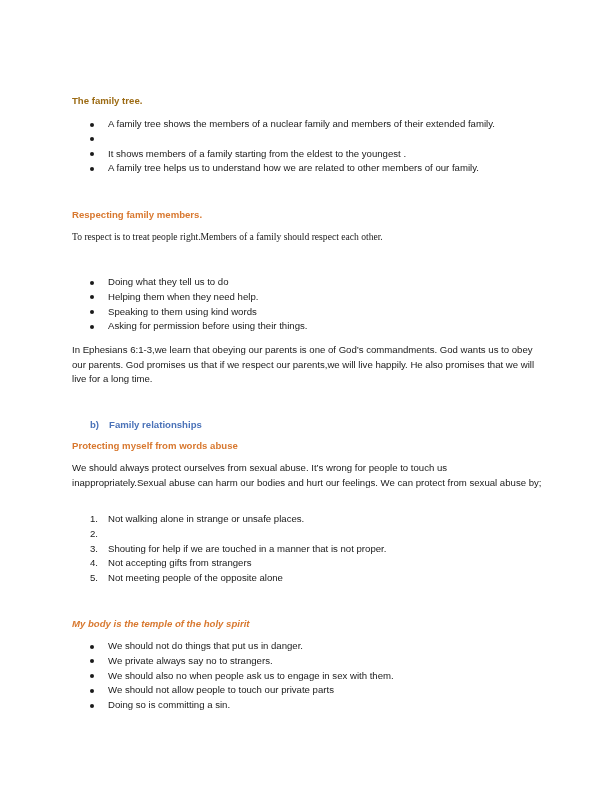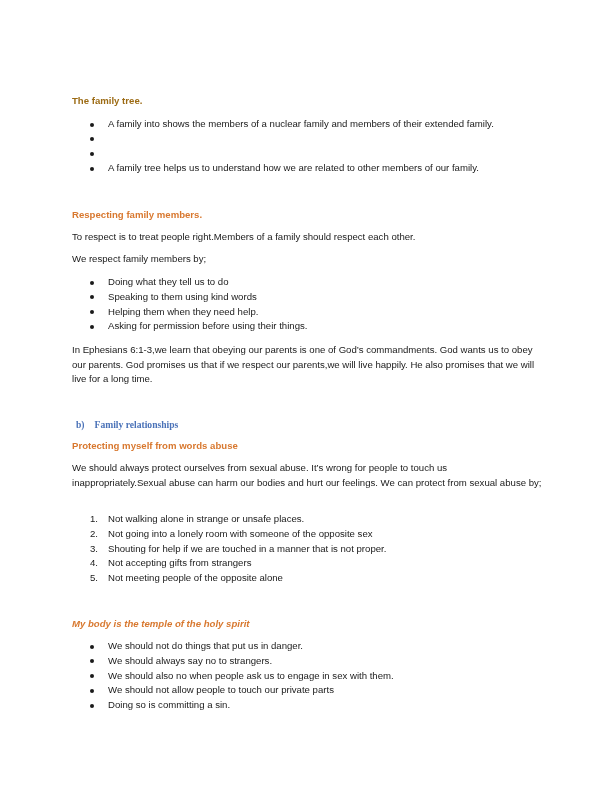--- a/index.html
+++ b/index.html
@@ -69,53 +69,52 @@
       top: 0;
     }
   </style>
 </head>
 <body>
 
 <div class="page">
 
   <div class="heading h-olive" style="top:94px;">The family tree.</div>
   <ul class="blist" style="top:117px;">
-    <li><span class="bullet"></span><span>A family into shows the members of a nuclear family and members of their extended family.</span></li>
+    <li><span class="bullet"></span><span>A family tree shows the members of a nuclear family and members of their extended family.</span></li>
     <li><span class="bullet"></span></li>
-    <li><span class="bullet"></span></li>
+    <li><span class="bullet"></span><span>It shows members of a family starting from the eldest to the youngest .</span></li>
     <li><span class="bullet"></span><span>A family tree helps us to understand how we are related to other members of our family.</span></li>
   </ul>
 
   <div class="heading h-orange" style="top:208px;">Respecting family members.</div>
-  <div class="para" style="top:230px;">To respect is to treat people right.Members of a family should respect each other.</div>
-  <div class="para" style="top:252px;">We respect family members by;</div>
+  <div class="para" style="top:230px;font-family:Liberation Serif, serif;">To respect is to treat people right.Members of a family should respect each other.</div>
   <ul class="blist" style="top:275px;">
     <li><span class="bullet"></span><span>Doing what they tell us to do</span></li>
+    <li><span class="bullet"></span><span>Helping them when they need help.</span></li>
     <li><span class="bullet"></span><span>Speaking to them using kind words</span></li>
-    <li><span class="bullet"></span><span>Helping them when they need help.</span></li>
     <li><span class="bullet"></span><span>Asking for permission before using their things.</span></li>
   </ul>
   <div class="para" style="top:343px;">In Ephesians 6:1-3,we learn that obeying our parents is one of God’s commandments. God wants us to obey our parents. God promises us that if we respect our parents,we will live happily. He also promises that we will live for a long time.</div>
 
-  <div class="heading h-blue" style="top:418px; left:76px;font-family:Liberation Serif, serif;">
+  <div class="heading h-blue" style="top:418px; left:90px;">
     <span>b)</span><span style="display:inline-block;width:10px;"></span><span>Family relationships</span>
   </div>
 
   <div class="heading h-orange" style="top:439px;">Protecting myself from words abuse</div>
   <div class="para" style="top:461px;">We should always protect ourselves from sexual abuse. It’s wrong for people to touch us inappropriately.Sexual abuse can harm our bodies and hurt our feelings. We can protect from sexual abuse by;</div>
   <ol class="nlist" style="top:512px;">
     <li><span class="num">1.</span><span>Not walking alone in strange or unsafe places.</span></li>
-    <li><span class="num">2.</span><span>Not going into a lonely room with someone of the opposite sex</span></li>
+    <li><span class="num">2.</span></li>
     <li><span class="num">3.</span><span>Shouting for help if we are touched in a manner that is not proper.</span></li>
     <li><span class="num">4.</span><span>Not accepting gifts from strangers</span></li>
     <li><span class="num">5.</span><span>Not meeting people of the opposite alone</span></li>
   </ol>
 
   <div class="heading h-orange" style="top:617px;font-style:italic;">My body is the temple of the holy spirit</div>
   <ul class="blist" style="top:639px;">
     <li><span class="bullet"></span><span>We should not do things that put us in danger.</span></li>
-    <li><span class="bullet"></span><span>We should always say no to strangers.</span></li>
+    <li><span class="bullet"></span><span>We private always say no to strangers.</span></li>
     <li><span class="bullet"></span><span>We should also no when people ask us to engage in sex with them.</span></li>
     <li><span class="bullet"></span><span>We should not allow people to touch our private parts</span></li>
     <li><span class="bullet"></span><span>Doing so is committing a sin.</span></li>
   </ul>
 
 </div>
 
 </body></html>

